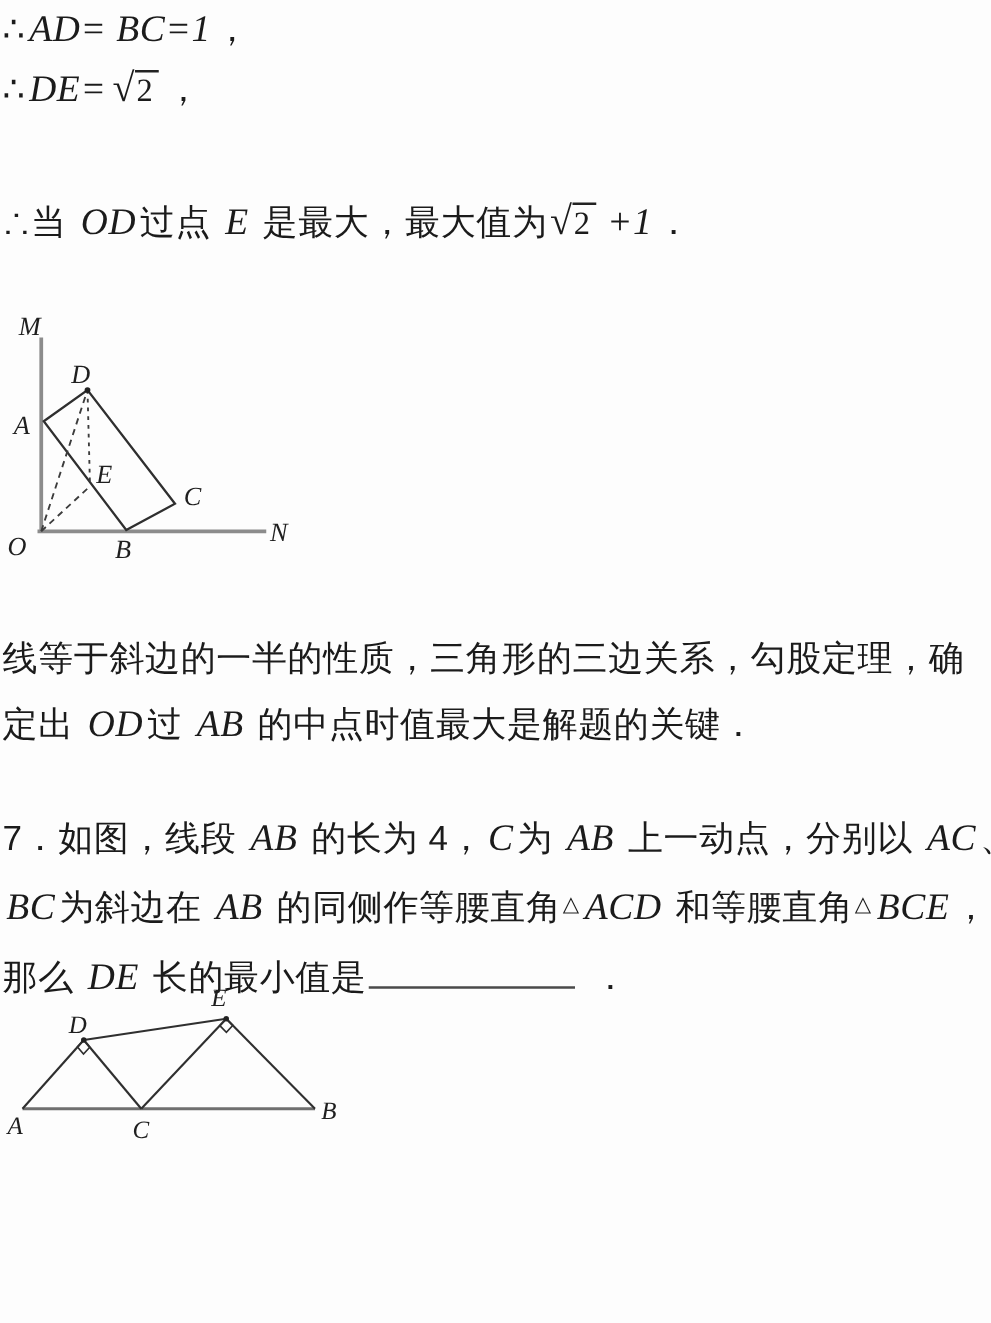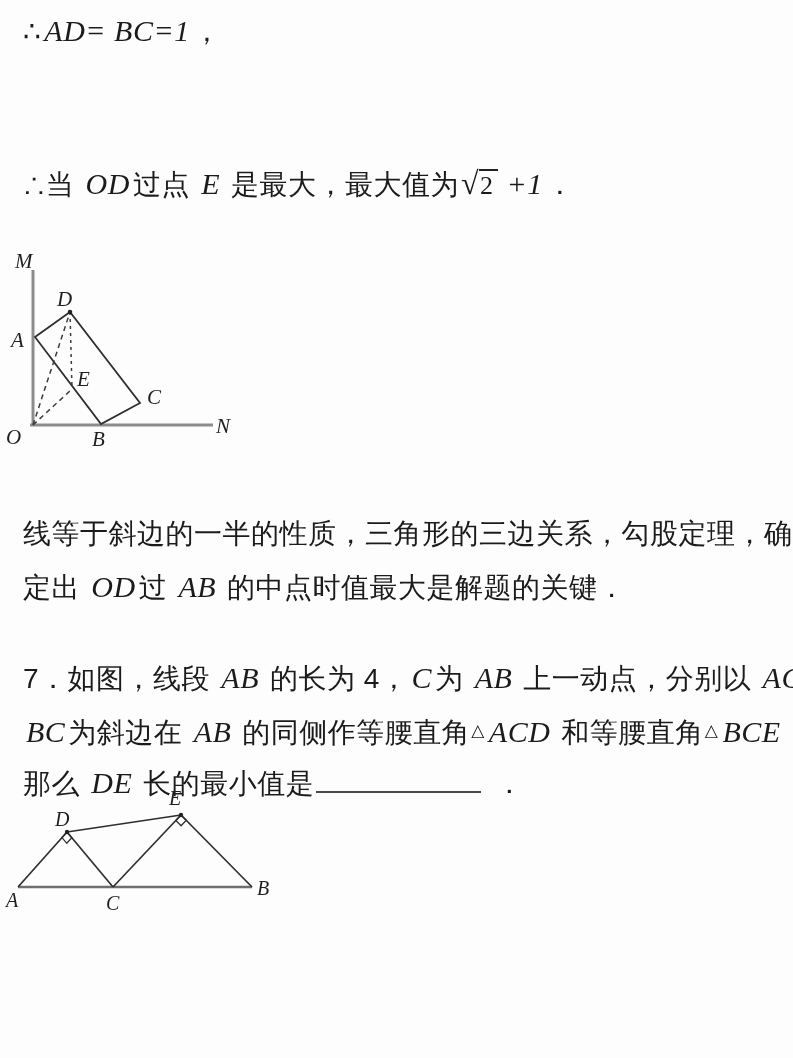--- a/index.html
+++ b/index.html
@@ -7,24 +7,24 @@
     width:793px;height:1058px;
     background:#fdfdfd;
     position:relative;
     overflow:hidden;
     font-family:"Liberation Sans",sans-serif;
     color:#1b1b1b;
   }
   .page{position:absolute;inset:0;}
   .tline{
     position:absolute;
-    left:23px;
+    left:2px;
     white-space:nowrap;
     font-size:28px;
-    line-height:46px;
+    line-height:32px;
     letter-spacing:0.5px;
   }
   .seg-cjk{font-family:"Liberation Sans",sans-serif;}
   .seg-var{
     font-family:"Liberation Serif",serif;
     font-style:italic;
     font-size:30px;
     padding:0 3px;
   }
   .seg-tri{
@@ -60,20 +60,21 @@
   }
   .fig1-label{font-size:21px;}
   .fig2-label{font-size:20px;}
 </style>
 </head>
 <body>
 
 <div class="page">
 
   <div class="tline" style="top:8px"><span class="seg-cjk">∴</span><span class="seg-var">AD= BC=1</span><span class="seg-cjk">，</span></div>
+  <div class="tline" style="top:54px"><span class="seg-cjk">∴</span><span class="seg-var">DE=</span><span class="sqrt"><span class="sign">√</span><span class="rad">2</span></span><span class="seg-cjk">，</span></div>
   <div class="tline" style="top:160px"><span class="seg-cjk">∴当 </span><span class="seg-var">OD</span><span class="seg-cjk">过点 </span><span class="seg-var">E </span><span class="seg-cjk">是最大，最大值为</span><span class="sqrt"><span class="sign">√</span><span class="rad">2</span></span><span class="seg-var">+1</span><span class="seg-cjk">．</span></div>
 
   <svg class="fig" style="left:2px;top:252px" width="235" height="202" viewBox="0 0 235 202">
     <line x1="31" y1="18" x2="31" y2="173" stroke="#8c8c8c" stroke-width="3"></line>
     <line x1="28" y1="173" x2="211" y2="173" stroke="#8c8c8c" stroke-width="3"></line>
     <polygon points="33,85 68,60 138,151 99,172" fill="none" stroke="#2f2f2f" stroke-width="1.8"></polygon>
     <line x1="31" y1="173" x2="68" y2="60" stroke="#3c3c3c" stroke-width="1.5" stroke-dasharray="5,4"></line>
     <line x1="31" y1="173" x2="70" y2="137" stroke="#3c3c3c" stroke-width="1.5" stroke-dasharray="5,4"></line>
     <line x1="68" y1="60" x2="70" y2="137" stroke="#3c3c3c" stroke-width="1.5" stroke-dasharray="3,4"></line>
     <circle cx="68" cy="60" r="2.3" fill="#222"></circle>

